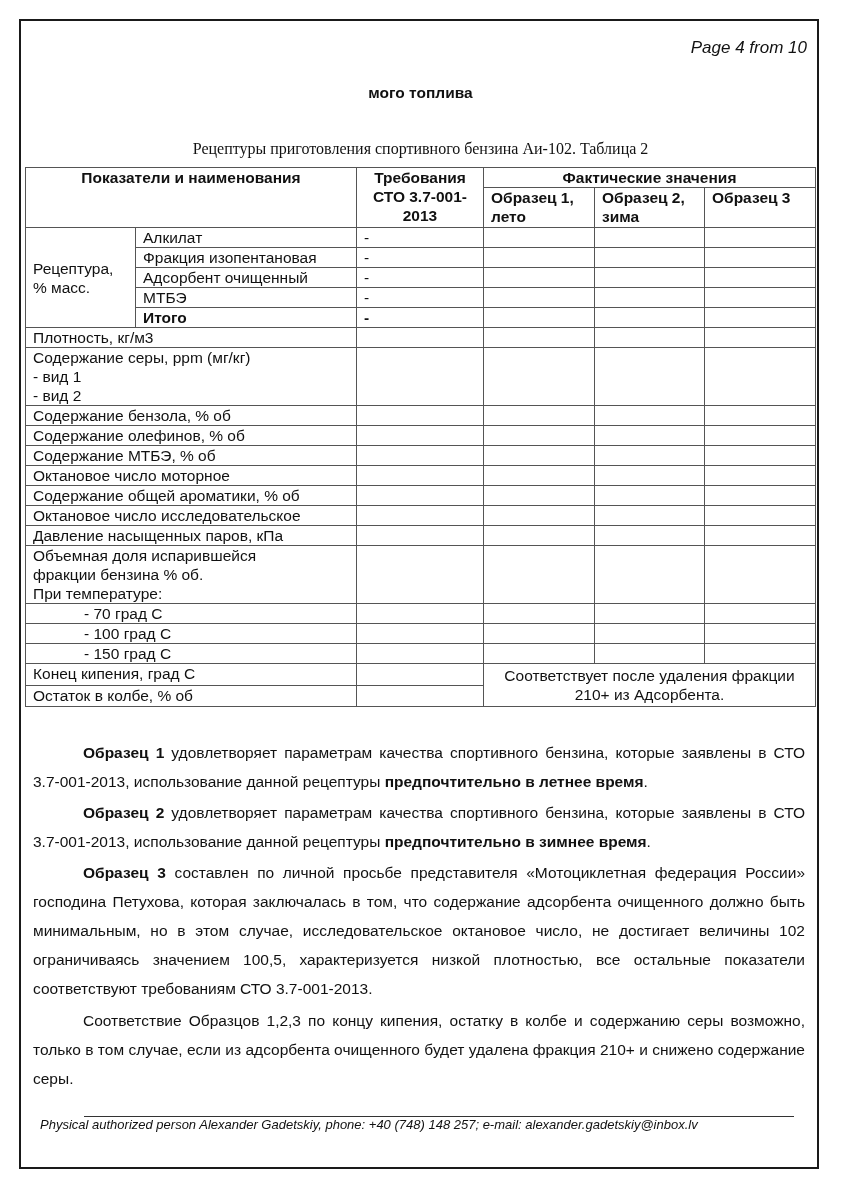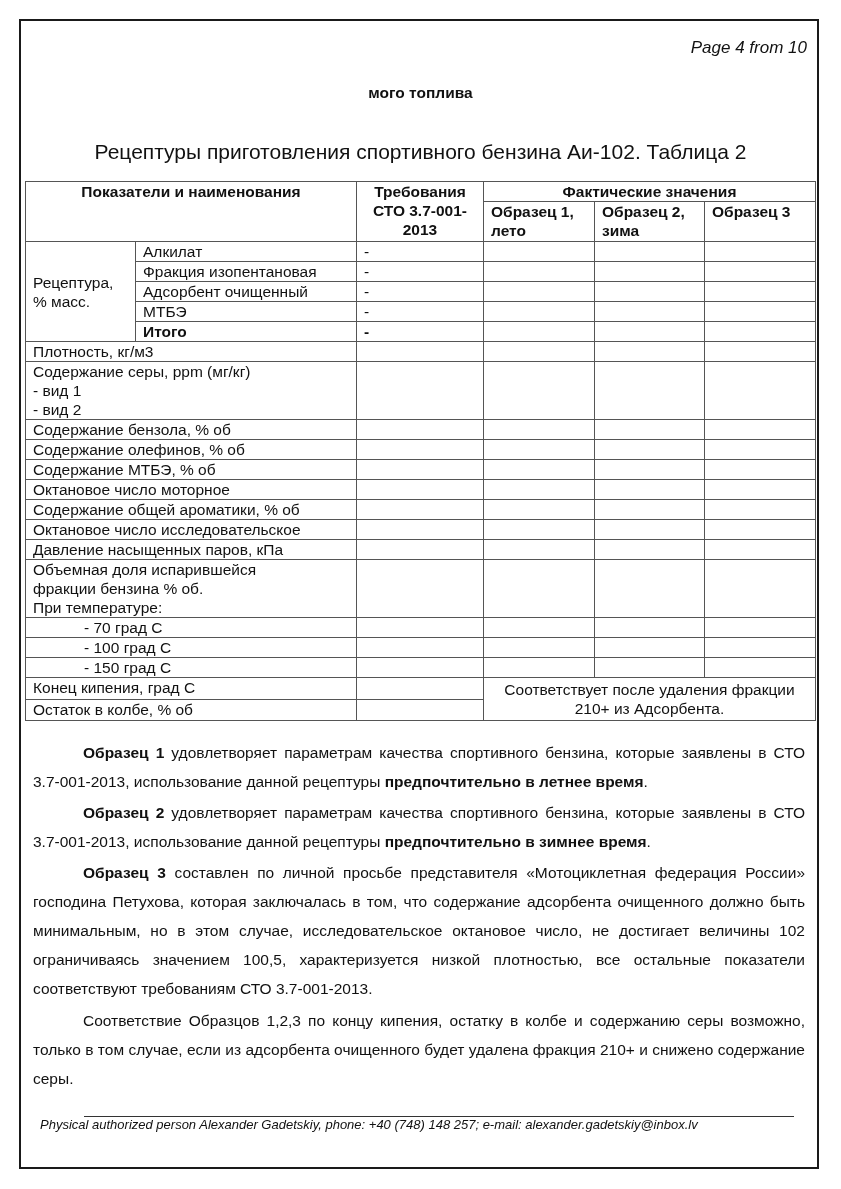--- a/index.html
+++ b/index.html
@@ -1,22 +1,22 @@
 <!DOCTYPE html>
 <html><head>
 <meta charset="utf-8">
 <style>
   html, body { margin:0; padding:0; background:#ffffff; }
   body { width:841px; height:1189px; position:relative; font-family:"Liberation Sans", sans-serif; color:#111; }
   .page-frame { position:absolute; left:19px; top:19px; width:800px; height:1150px; border:2px solid #1a1a1a; box-sizing:border-box; }
   .page-number { position:absolute; right:34px; top:38px; font-size:17px; font-style:italic; }
   .section-heading { position:absolute; left:40px; right:40px; top:78px; font-size:15.5px; font-weight:bold; text-align:center; line-height:30px; }
   .section-heading .num { margin-right:10px; }
-  .table-caption { position:absolute; left:0; right:0; top:140px; text-align:center; font-size:21px; }
-  table.main { position:absolute; left:25px; top:181px; border-collapse:collapse; font-size:15.5px; table-layout:fixed; width:790px; }
+  .table-caption { position:absolute; left:0; right:0; top:140px; text-align:center; font-size:16px;font-family:Liberation Serif, serif; }
+  table.main { position:absolute; left:25px; top:167px; border-collapse:collapse; font-size:15.5px; table-layout:fixed; width:790px; }
   table.main td, table.main th { border:1px solid #555; padding:0 7px; vertical-align:top; line-height:19px; }
   table.main th { font-weight:bold; }
   .hdr-main { text-align:center; }
   .hdr-req { text-align:center; }
   .hdr-sample { text-align:left; }
   .bold { font-weight:bold; }
   .indent { padding-left:58px !important; }
   .merged-note { text-align:center; vertical-align:middle !important; }
   .para { position:absolute; left:33px; width:772px; font-size:15.5px; line-height:29px; text-align:justify; }
   .para .ind { display:inline-block; width:50px; }

